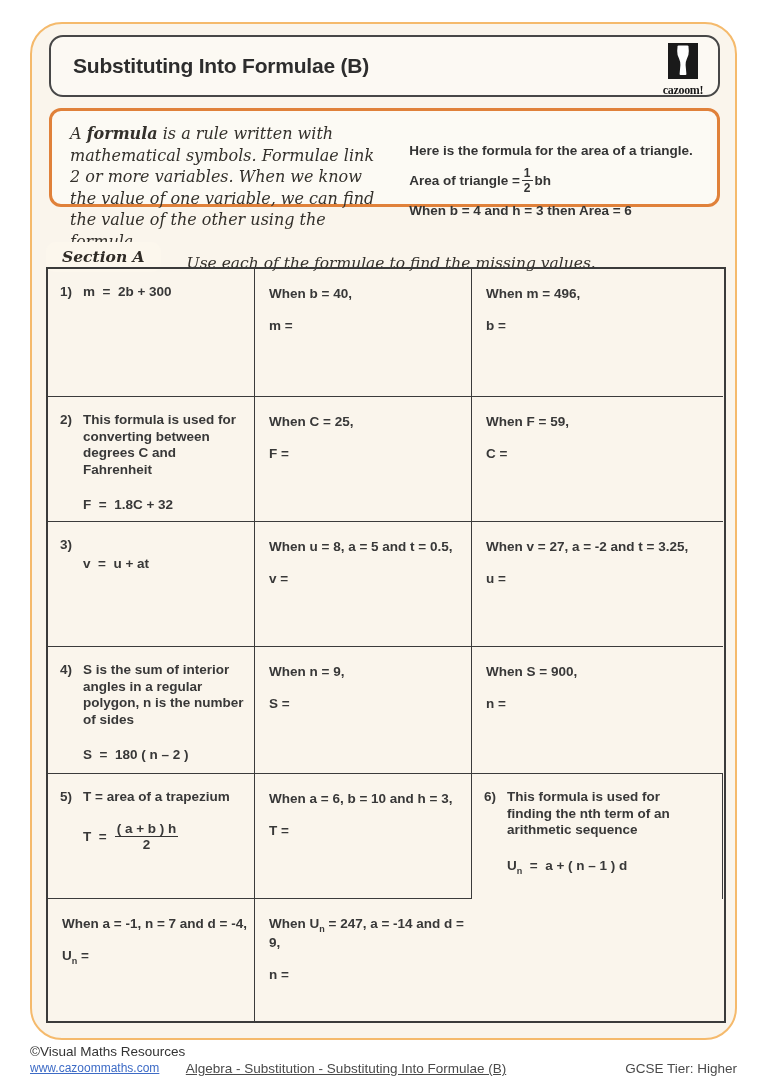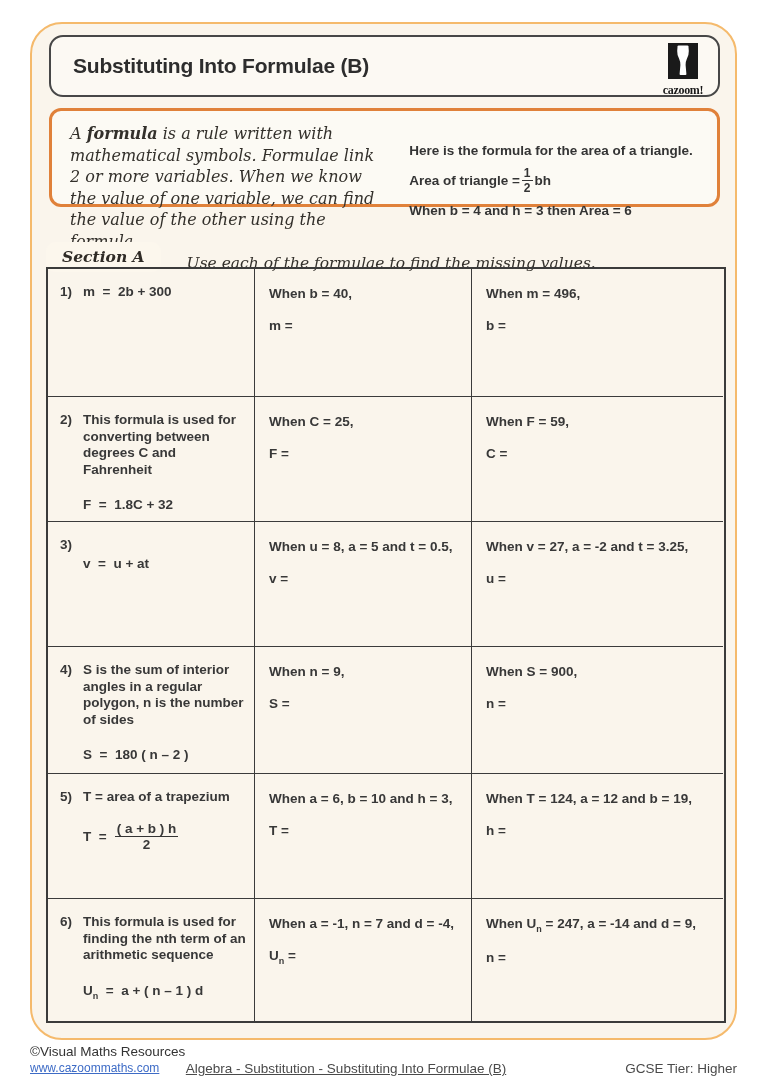--- a/index.html
+++ b/index.html
@@ -191,24 +191,20 @@
               <span class="num">( a + b ) h</span>
               <span class="den">2</span>
             </span>
           </span>
         </div>
       </div>
       <div class="cell cell-w">
         <div class="wline1">When a = 6, b = 10 and h = 3,</div>
         <div class="wline2">T =</div>
       </div>
-      <div class="cell cell-w last-col">
-        <div class="wline1">When T = 124, a = 12 and b = 19,</div>
-        <div class="wline2">h =</div>
-      </div>
 
       <div class="cell cell-q last-row">
         <div class="qgrid">
           <span class="qnum">6)</span>
           <span class="qdesc">This formula is used for finding the nth term of an arithmetic sequence</span>
           <span class="qformula"><span>U</span><span class="sub">n</span><span>  =  a + ( n – 1 ) d</span></span>
         </div>
       </div>
       <div class="cell cell-w last-row">
         <div class="wline1">When a = -1, n = 7 and d = -4,</div>

